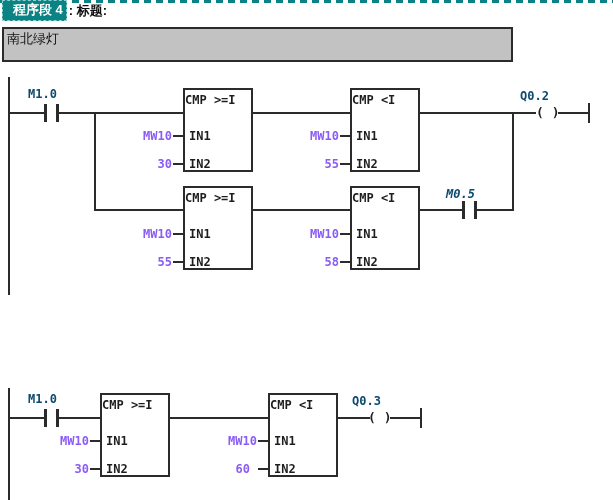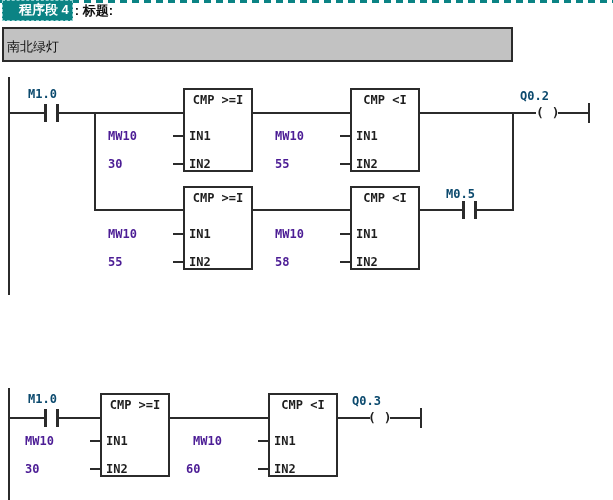--- a/index.html
+++ b/index.html
@@ -3,38 +3,38 @@
 <meta charset="utf-8">
 <style>
   html,body{margin:0;padding:0;background:#fff;}
   #screen{position:relative;width:613px;height:500px;background:#fff;overflow:hidden;
           font-family:"Liberation Sans",sans-serif;}
   
   .marquee{position:absolute;left:0;top:0;width:613px;height:3px;
            background:repeating-linear-gradient(90deg,#0b8384 0 7px,#ffffff 7px 12px);}
   
   .nethdr{position:absolute;left:2px;top:2px;height:17px;display:flex;align-items:center;}
-  .chip{background:#0b8384;color:#fff;padding:0 3px 1px 16px;border:1px dashed #8fd0d0;
+  .chip{background:#0b8384;color:#fff;padding:0 3px 1px 10px;border:1px dashed #8fd0d0;
         font:bold 13px "Liberation Sans",sans-serif;}
   .hdrtxt{font:bold 13px "Liberation Sans",sans-serif;color:#111;margin-left:2px;}
   .nethdr5{position:absolute;left:3px;top:305px;font:bold 13px "Liberation Sans",sans-serif;color:#111;}
   
   .comment{position:absolute;left:2px;width:511px;background:#c2c2c2;border:2px solid #2b2b2b;
            box-sizing:border-box;font:13px "Liberation Sans",sans-serif;color:#111;
-           padding:9px 3px;}
+           padding:1px 3px;}
   
   .wh{position:absolute;height:2px;background:#2b2b2b;}
   .wv{position:absolute;width:2px;background:#2b2b2b;}
   .bar{position:absolute;width:3px;height:18px;background:#2b2b2b;}
   
   .lbl{position:absolute;font:bold 12px "DejaVu Sans Mono",monospace;color:#0c4a6e;text-align:left;}
-  .opnd{position:absolute;width:64px;font:bold 12px "DejaVu Sans Mono",monospace;color:#4c1d95;text-align:left;}
+  .opnd{position:absolute;width:64px;font:bold 12px "DejaVu Sans Mono",monospace;color:#8b5cf6;text-align:right;}
   
   .cmp{position:absolute;width:70px;height:84px;border:2px solid #2b2b2b;background:#fff;box-sizing:border-box;}
-  .cmp .t{position:absolute;left:0;right:0;top:3px;text-align:center;
+  .cmp .t{position:absolute;left:0;right:0;top:3px;text-align:left;
           font:bold 12px "DejaVu Sans Mono",monospace;color:#1e1e1e;}
   .cmp .p{position:absolute;left:4px;font:bold 12px "DejaVu Sans Mono",monospace;color:#1e1e1e;}
   .cmp .p1{top:39px;text-align:right;} .cmp .p2{top:67px;}
   .coil{position:absolute;font:bold 13px "DejaVu Sans Mono",monospace;color:#1e1e1e;}
 </style>
 </head>
 <body>
 
 <div id="screen">
 
@@ -78,21 +78,21 @@
     <div class="p p2">IN2</div>
   </div>
   <div class="opnd" style="left:275px;top:129px;">MW10</div>
   <div class="wh" style="left:340px;top:135px;width:10px;"></div>
   <div class="opnd" style="left:275px;top:157px;">55</div>
   <div class="wh" style="left:340px;top:163px;width:10px;"></div>
 
   <div class="wh" style="left:94px;top:209px;width:89px;"></div>
   <div class="wh" style="left:253px;top:209px;width:97px;"></div>
   <div class="wh" style="left:420px;top:209px;width:42px;"></div>
-  <div class="lbl" style="left:446px;top:187px;width:44px;">M0.5</div>
+  <div class="lbl" style="left:446px;top:187px;width:44px;font-style:italic;">M0.5</div>
   <div class="bar" style="left:462px;top:201px;"></div>
   <div class="bar" style="left:474px;top:201px;"></div>
   <div class="wh" style="left:477px;top:209px;width:37px;"></div>
 
   <div class="cmp" style="left:183px;top:186px;">
     <div class="t">CMP &gt;=I</div>
     <div class="p p1">IN1</div>
     <div class="p p2">IN2</div>
   </div>
   <div class="opnd" style="left:108px;top:227px;">MW10</div>

